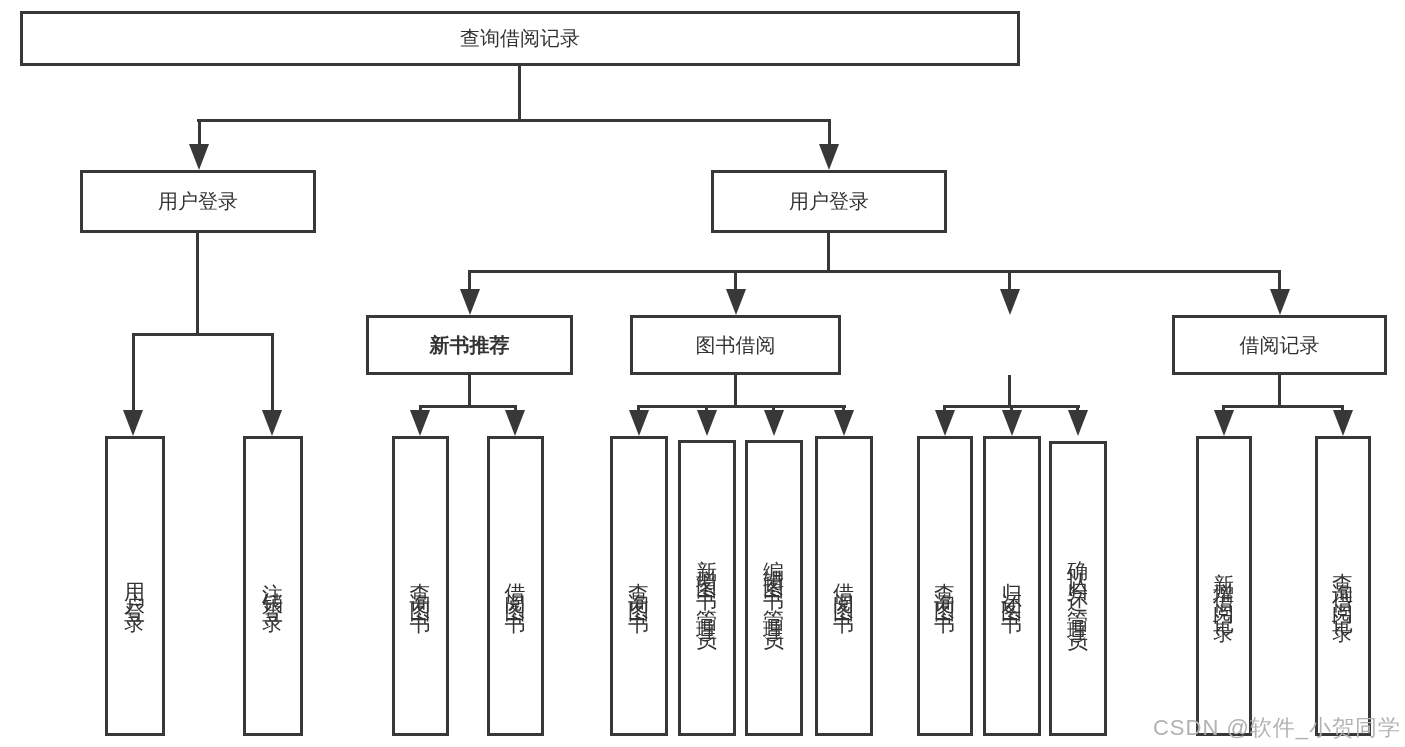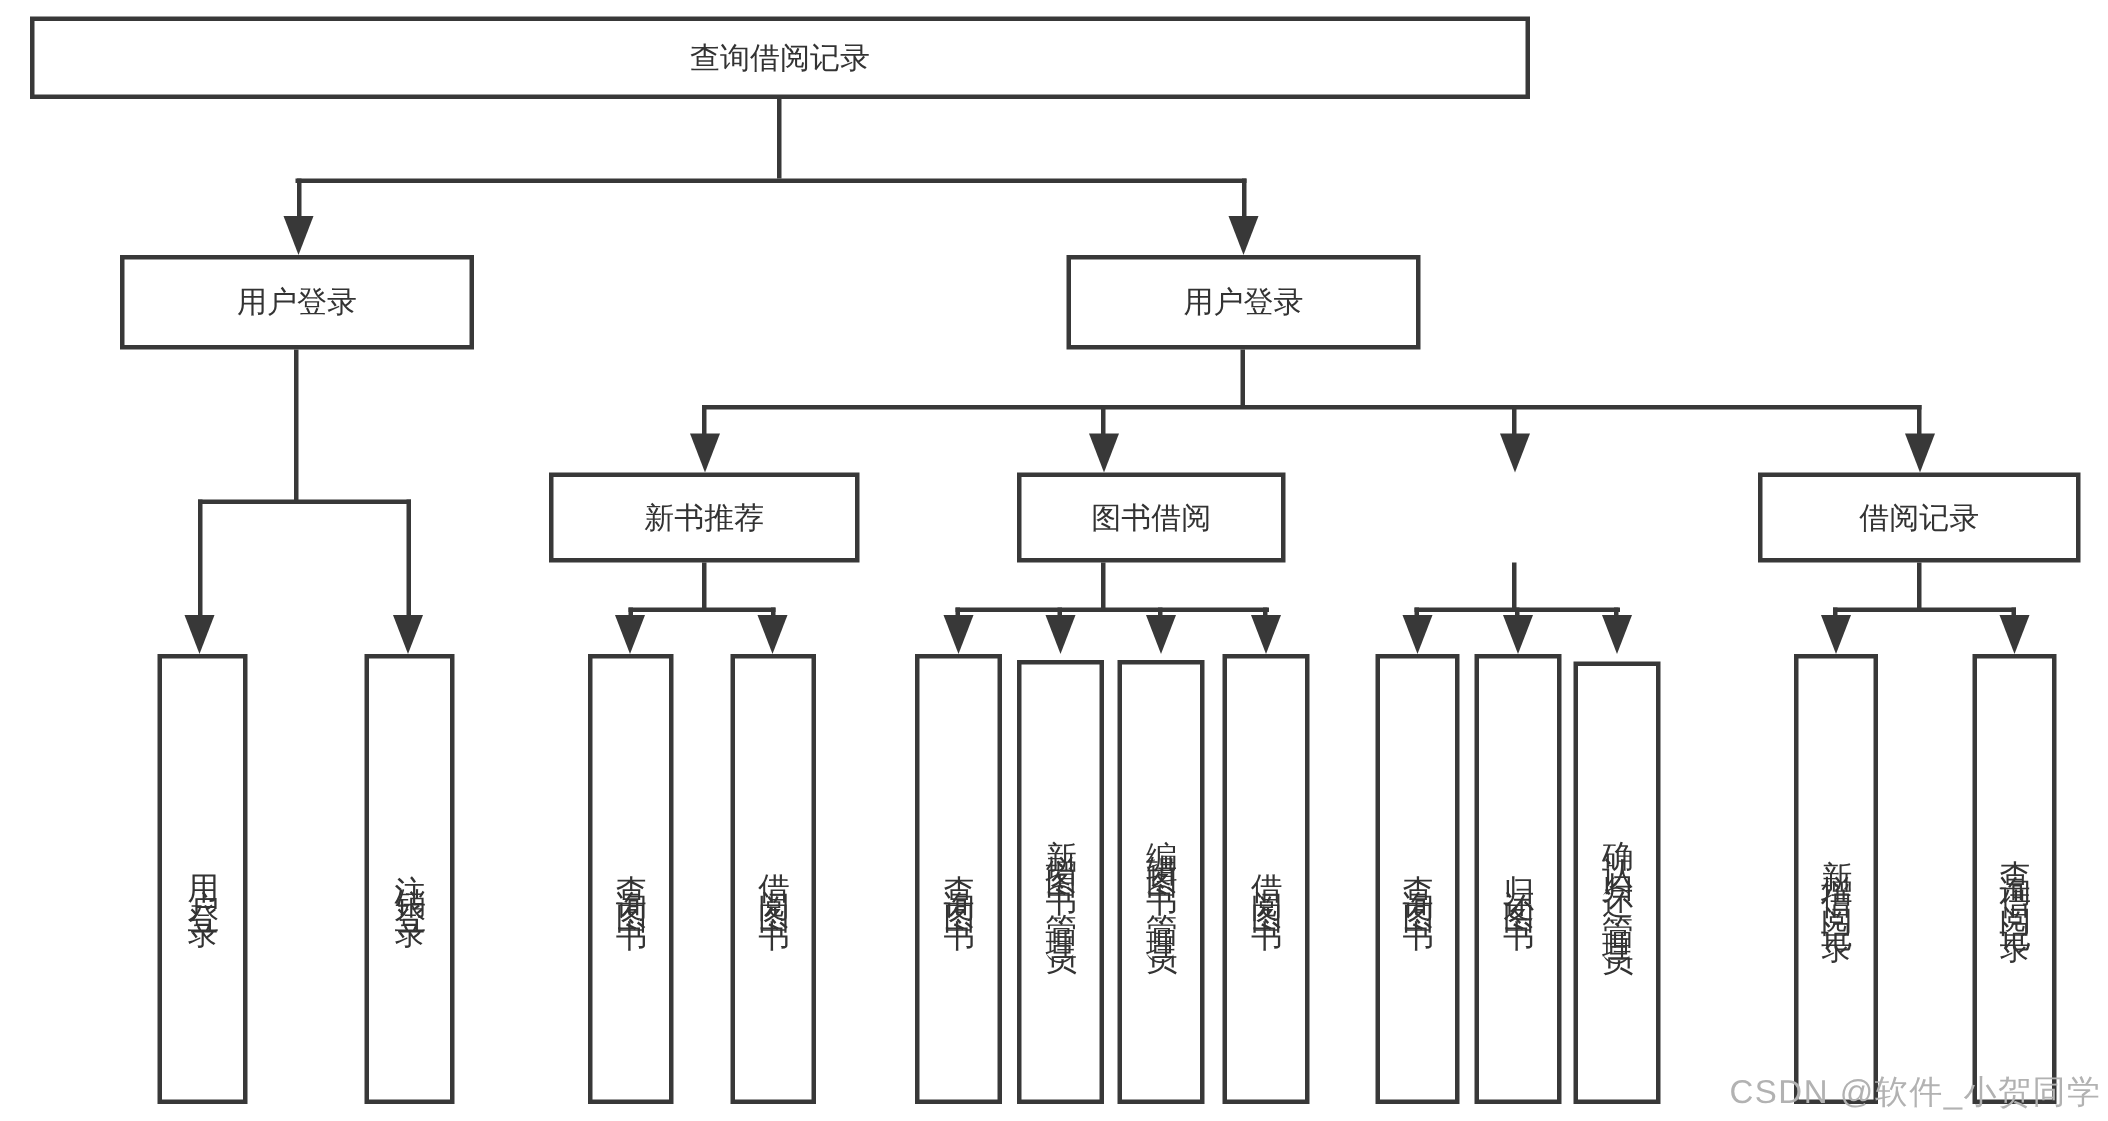--- a/index.html
+++ b/index.html
@@ -61,22 +61,22 @@
   <div class="hline" style="left:468px; top:270px; width:813px; height:3px;"></div>
   <div class="vline" style="left:468px; top:270px; width:3px; height:21px;"></div>
   <div class="arrow" style="left:460px; top:289px;"></div>
   <div class="vline" style="left:734px; top:270px; width:3px; height:21px;"></div>
   <div class="arrow" style="left:726px; top:289px;"></div>
   <div class="vline" style="left:1008px; top:270px; width:3px; height:21px;"></div>
   <div class="arrow" style="left:1000px; top:289px;"></div>
   <div class="vline" style="left:1278px; top:270px; width:3px; height:21px;"></div>
   <div class="arrow" style="left:1270px; top:289px;"></div>
 
-  <div class="node" style="left:366px; top:315px; width:207px; height:60px;">新书推荐</div>
-  <div class="node" style="left:630px; top:315px; width:179px; height:60px;margin-left:48px;">图书借阅</div>
+  <div class="node" style="left:366px; top:315px; width:207px; height:60px;font-weight:bold;">新书推荐</div>
+  <div class="node" style="left:630px; top:315px; width:211px; height:60px;">图书借阅</div>
   <div class="node" style="left:1172px; top:315px; width:215px; height:60px;">借阅记录</div>
 
   <div class="vline" style="left:468px; top:375px; width:3px; height:32px;"></div>
   <div class="hline" style="left:419px; top:405px; width:98px; height:3px;"></div>
   <div class="vline" style="left:419px; top:405px; width:3px; height:8px;"></div>
   <div class="arrow" style="left:410px; top:410px;"></div>
   <div class="vline" style="left:514px; top:405px; width:3px; height:8px;"></div>
   <div class="arrow" style="left:505px; top:410px;"></div>
 
   <div class="vline" style="left:734px; top:375px; width:3px; height:32px;"></div>

